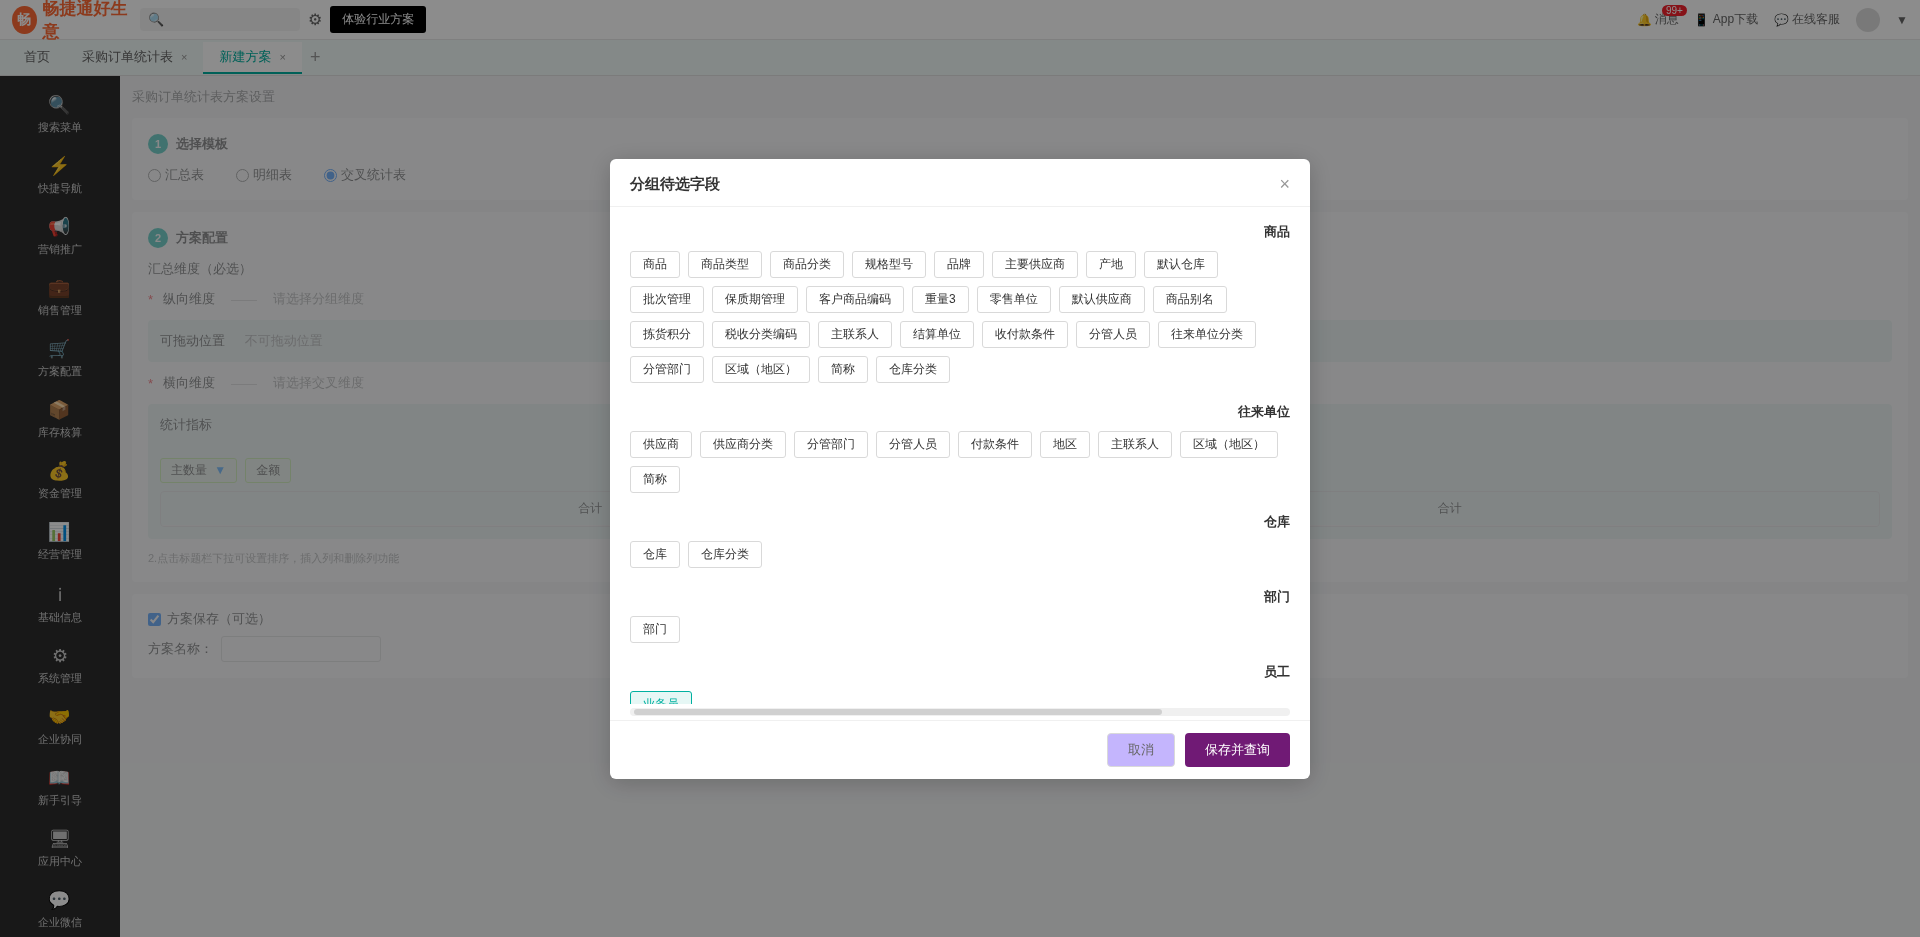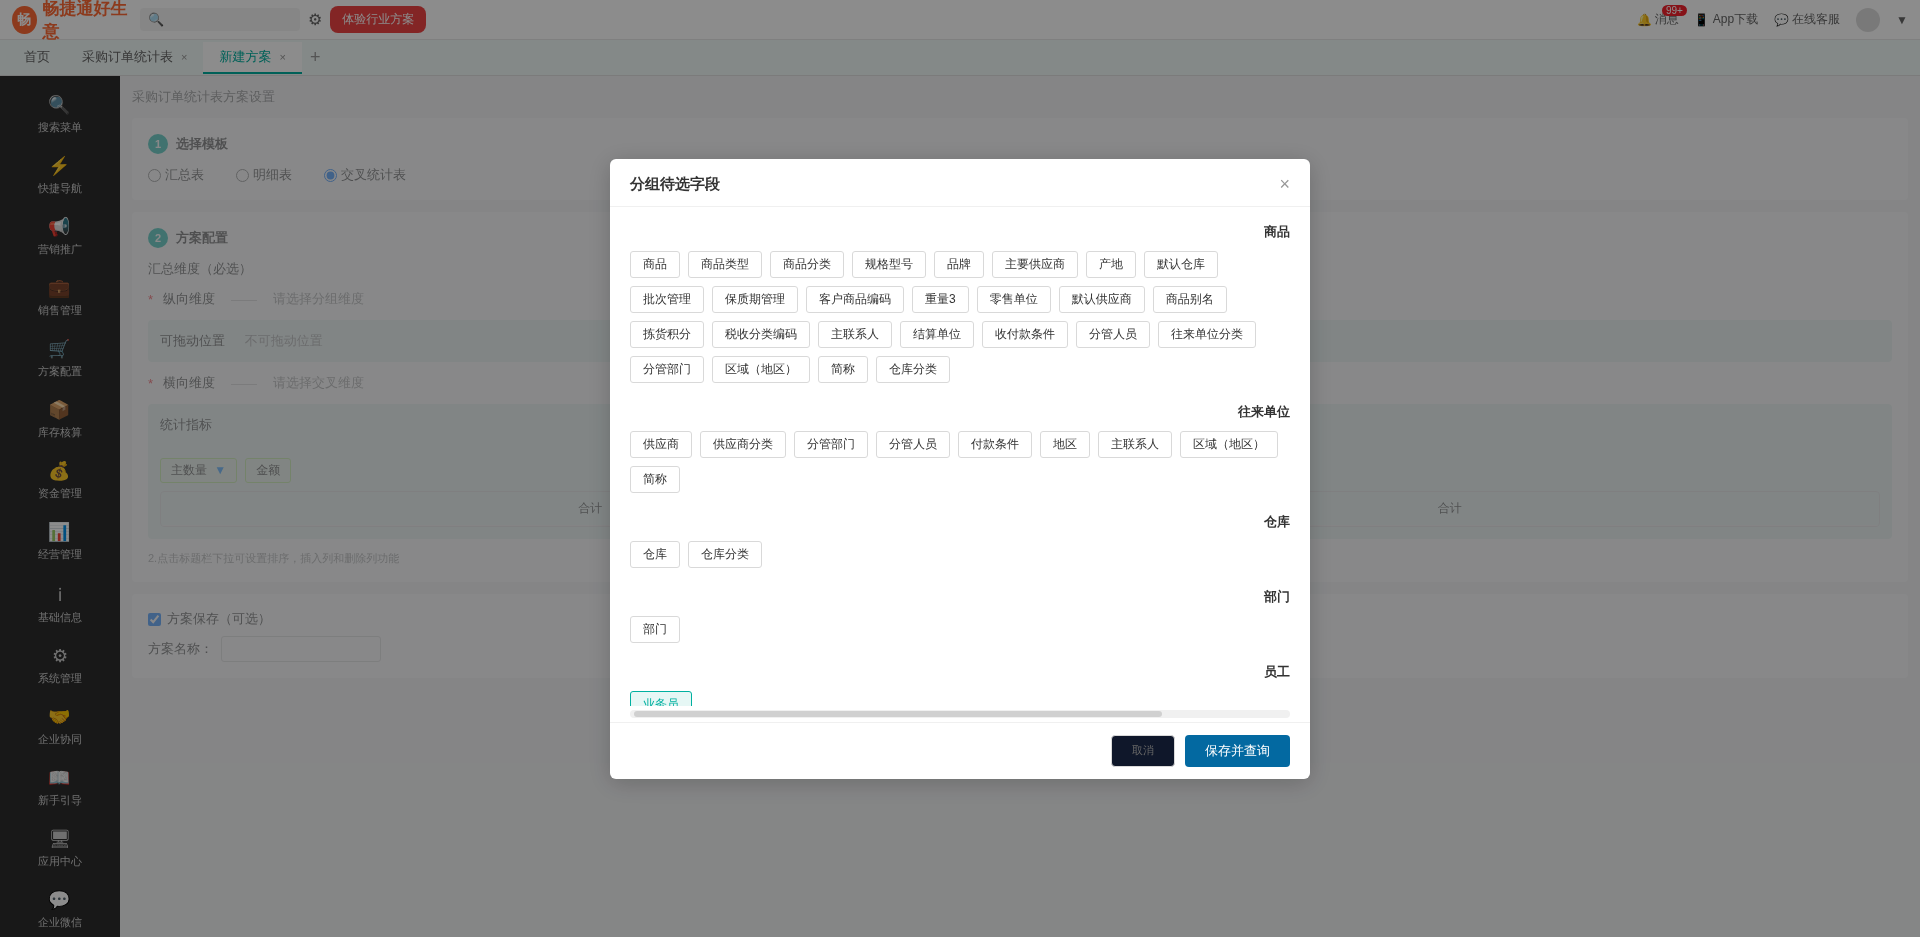--- a/index.html
+++ b/index.html
@@ -7,21 +7,21 @@
 
     
     .top-bar { height: 40px; background: #fff; display: flex; align-items: center; padding: 0 12px; border-bottom: 1px solid #e8e8e8; justify-content: space-between; }
     .top-bar-left { display: flex; align-items: center; gap: 8px; }
     .logo-area { display: flex; align-items: center; gap: 6px; width: 120px; }
     .logo-icon { width: 28px; height: 28px; background: #ff6b35; border-radius: 50%; display: flex; align-items: center; justify-content: center; color: #fff; font-size: 14px; font-weight: bold; }
     .logo-text { color: #ff6b35; font-size: 17px; font-weight: bold; }
     .search-bar { display: flex; align-items: center; background: #f5f5f5; border-radius: 4px; padding: 4px 8px; gap: 4px; min-width: 160px; }
     .search-bar input { border: none; background: transparent; outline: none; font-size: 12px; color: #999; width: 120px; }
     .settings-btn { color: #666; cursor: pointer; font-size: 16px; }
-    .trial-btn { background: #ef4444; color: #fff; border: none; border-radius: 8px; padding: 5px 12px; cursor: pointer; font-size: 12px; }
+    .trial-btn { background: #000000; color: #fff; border: none; border-radius: 3px; padding: 5px 12px; cursor: pointer; font-size: 12px; }
     .top-bar-right { display: flex; align-items: center; gap: 16px; font-size: 12px; color: #666; }
     .notification-badge { position: relative; display: inline-block; }
     .badge { background: #f5222d; color: #fff; border-radius: 8px; padding: 0 4px; font-size: 10px; position: absolute; top: -6px; right: -8px; min-width: 16px; text-align: center; }
     .top-right-item { display: flex; align-items: center; gap: 3px; cursor: pointer; }
     .avatar { width: 24px; height: 24px; background: #ddd; border-radius: 50%; }
 
     
     .tab-bar { height: 36px; background: #f0f9f7; display: flex; align-items: center; padding: 0 8px; border-bottom: 1px solid #e0e0e0; gap: 0; }
     .tab-item { padding: 6px 16px; font-size: 13px; color: #666; cursor: pointer; display: flex; align-items: center; gap: 4px; border-bottom: 2px solid transparent; }
     .tab-item.active { color: #00b0a0; border-bottom: 2px solid #00b0a0; background: #fff; }
@@ -59,22 +59,22 @@
     .field-group-title { font-size: 13px; font-weight: bold; color: #333; margin-bottom: 10px; }
     .field-chips { display: flex; flex-wrap: wrap; gap: 8px; }
     .chip { border: 1px solid #d9d9d9; border-radius: 3px; padding: 4px 12px; font-size: 12px; color: #333; cursor: pointer; background: #fff; white-space: nowrap; }
     .chip.selected { border-color: #00b0a0; color: #00b0a0; background: #e6f7f5; }
 
     
     .dialog-body::-webkit-scrollbar { width: 6px; }
     .dialog-body::-webkit-scrollbar-thumb { background: #ccc; border-radius: 3px; }
 
     
-    .btn-cancel { border: 1px solid #d9d9d9; background: #0f172a; color: #666; padding: 7px 20px; border-radius: 4px; cursor: pointer; font-size: 11px; }
-    .btn-save { background: #0369a1; color: #fff; border: none; padding: 7px 20px; border-radius: 4px; cursor: pointer; font-size: 13px; }
+    .btn-cancel { border: 1px solid #d9d9d9; background: #c4b5fd; color: #666; padding: 7px 20px; border-radius: 4px; cursor: pointer; font-size: 13px; }
+    .btn-save { background: #701a75; color: #fff; border: none; padding: 7px 20px; border-radius: 4px; cursor: pointer; font-size: 13px; }
 
     
     .bg-content { opacity: 0.5; }
     .required-label { color: #f5222d; margin-right: 2px; }
     .select-placeholder { color: #999; }
     .row-config { display: flex; align-items: center; gap: 8px; margin-bottom: 12px; font-size: 13px; }
     .indicator-row { display: flex; gap: 8px; align-items: center; }
     .indicator-chip { background: #e8f5e9; border: 1px solid #b7eb8f; padding: 3px 10px; border-radius: 3px; font-size: 12px; color: #333; }
     .table-like { border: 1px solid #e0e0e0; border-radius: 4px; overflow: hidden; margin-top: 8px; }
     .table-like .tr { display: flex; border-bottom: 1px solid #f0f0f0; }

